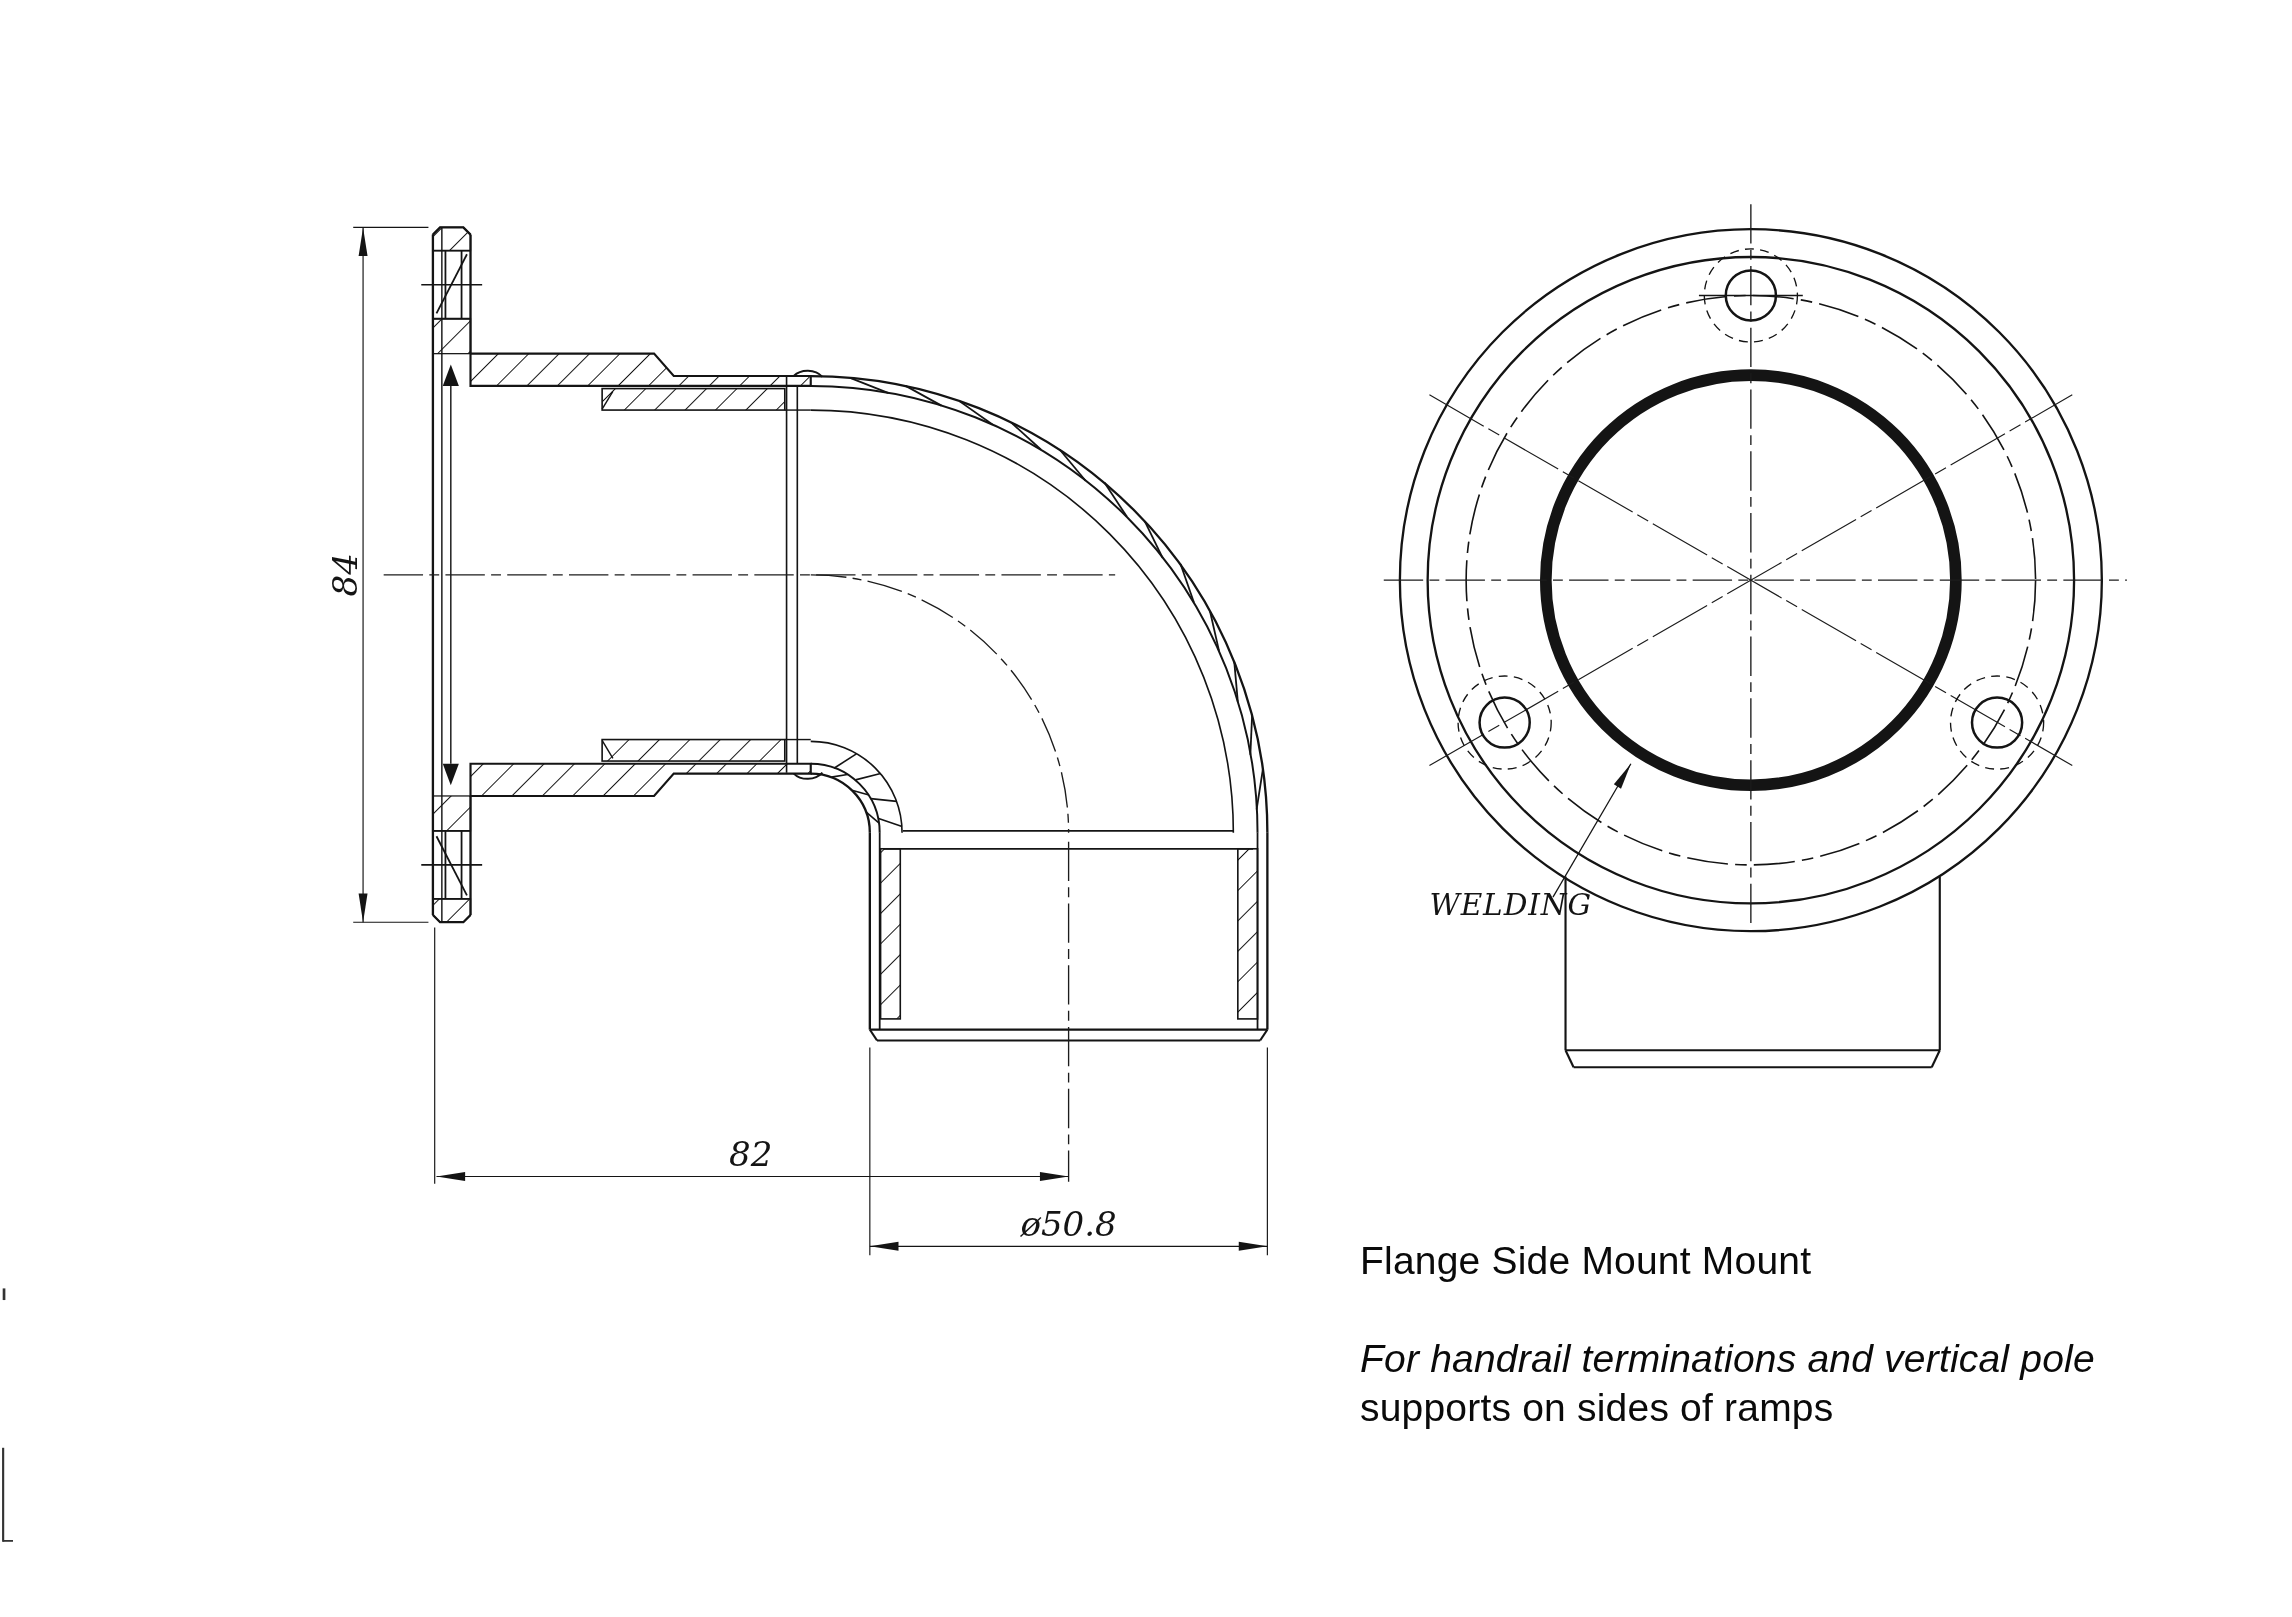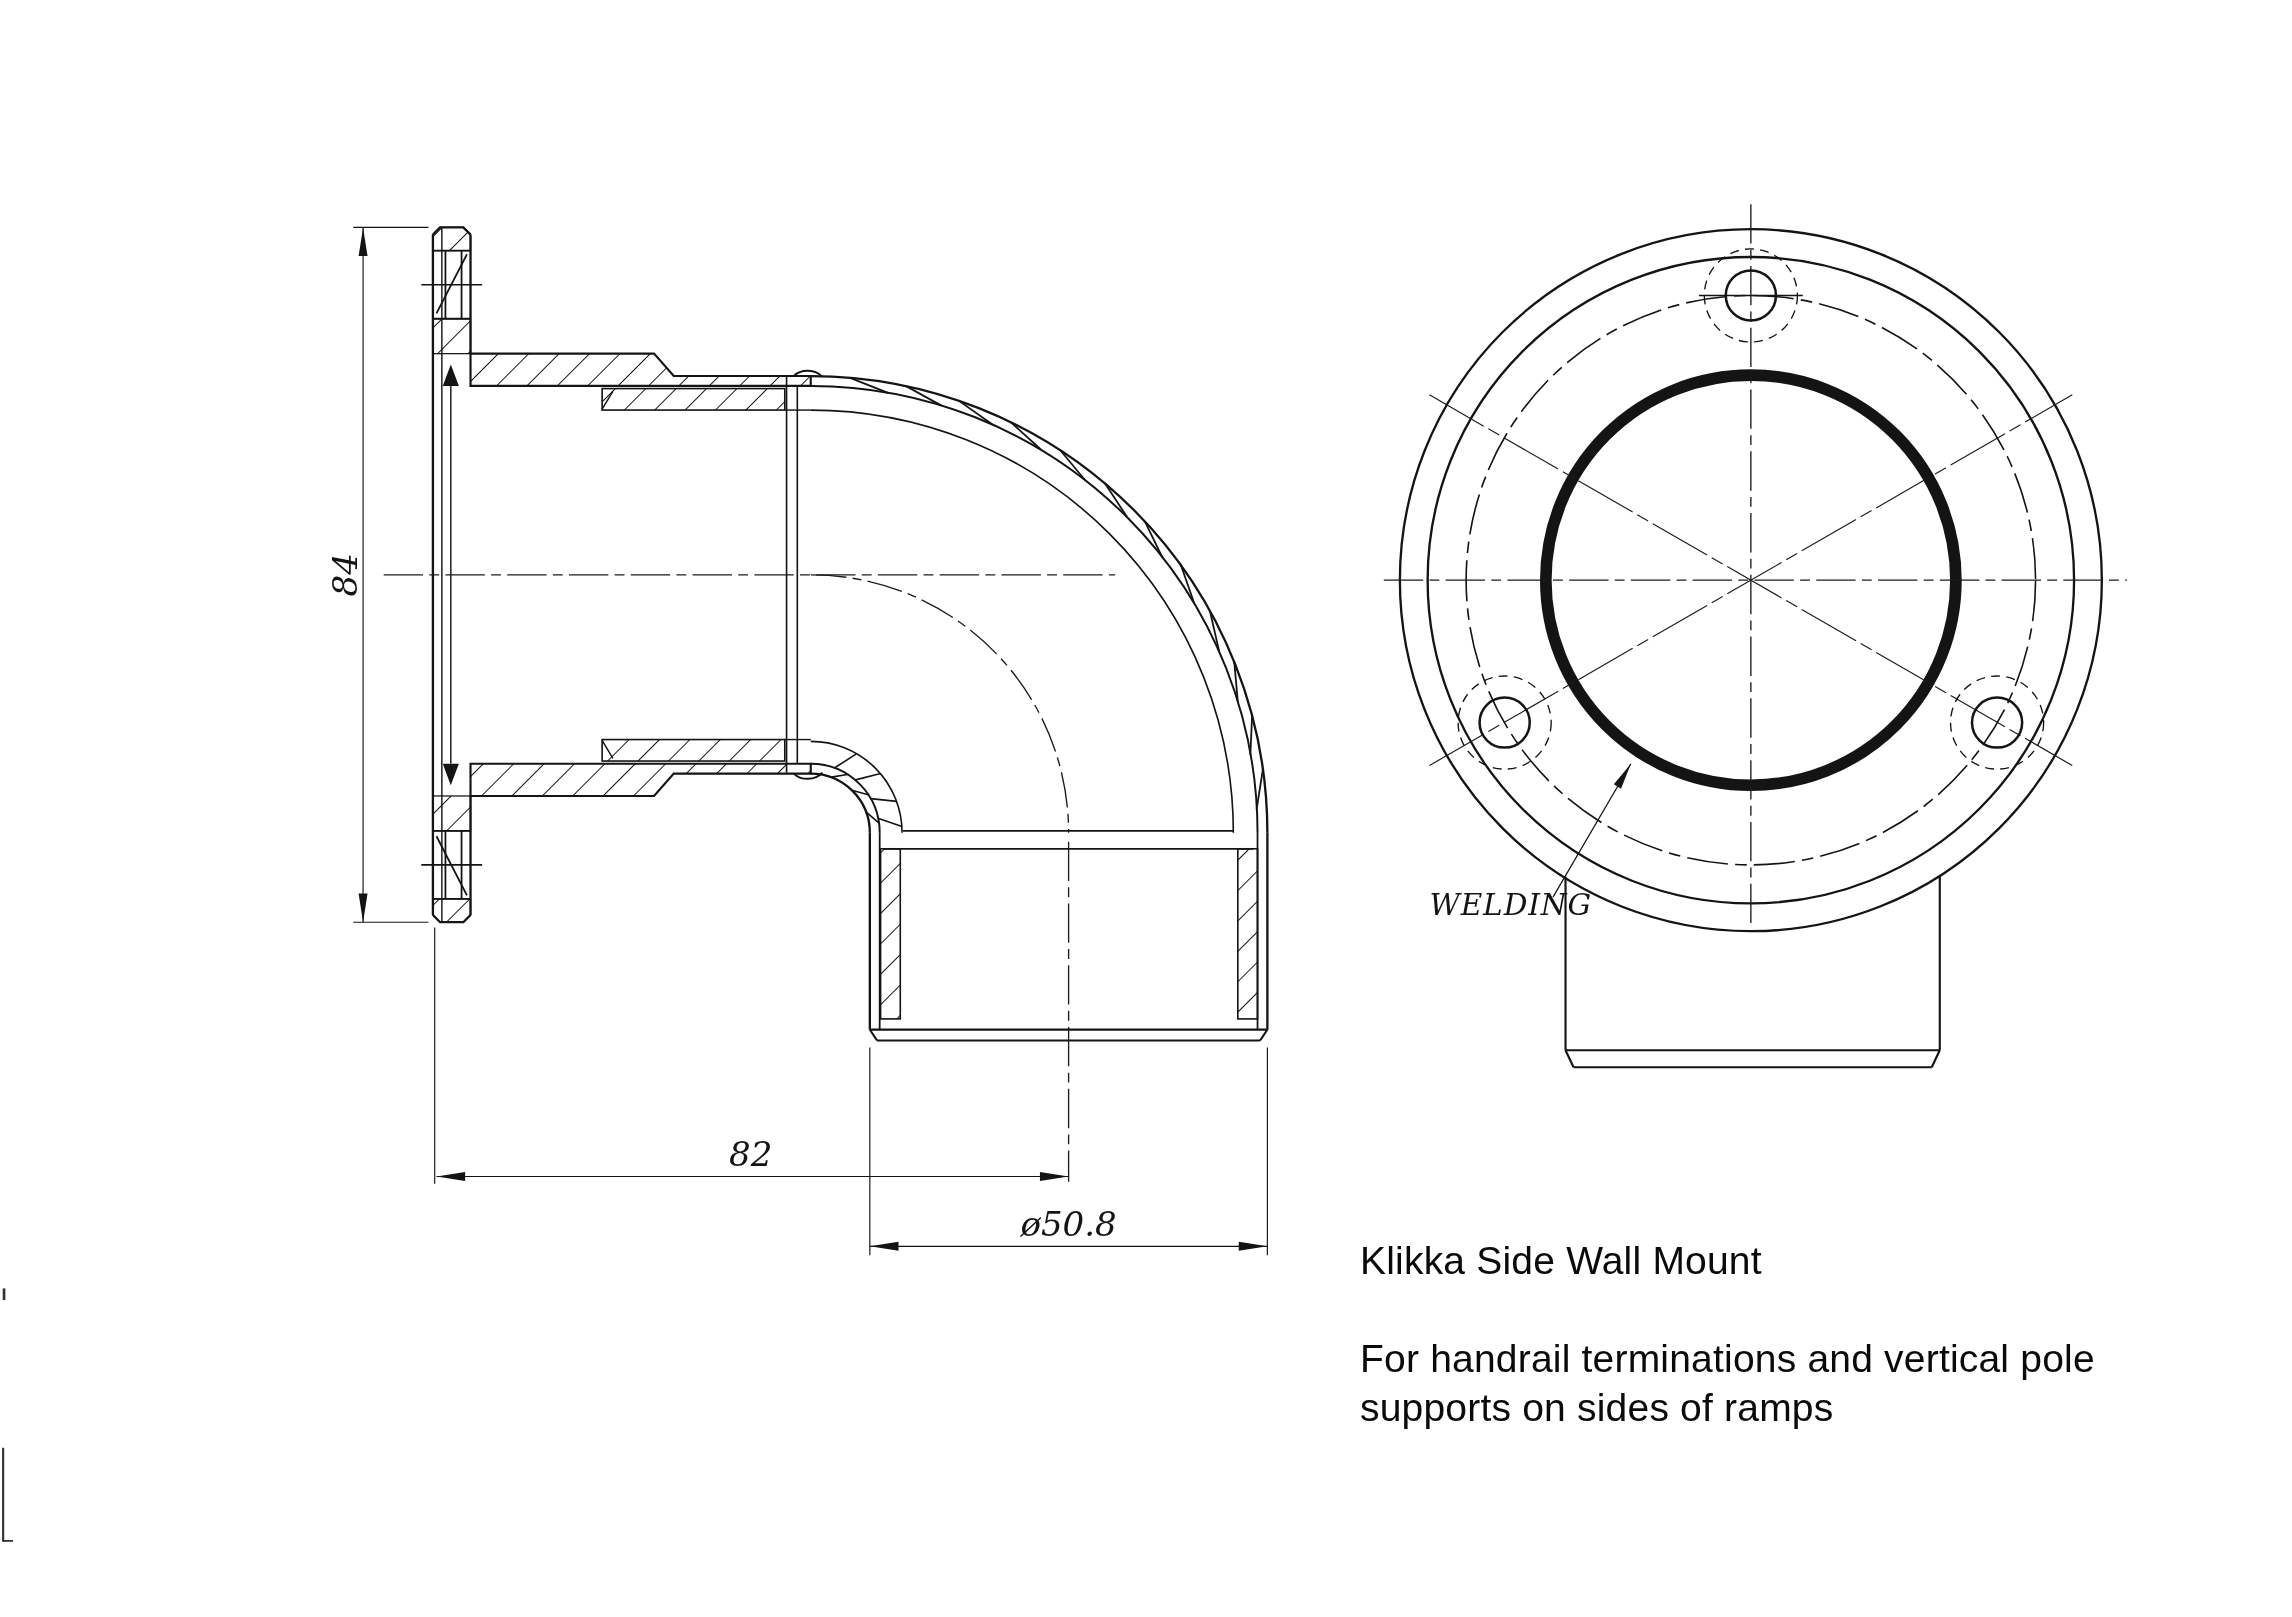--- a/index.html
+++ b/index.html
@@ -235,18 +235,18 @@
     </g>
   </g>
 
   <g stroke="#333" fill="none">
     <line x1="4" y1="1439" x2="4" y2="1452" stroke-width="3"></line>
     <line x1="3" y1="1617" x2="3" y2="1722" stroke-width="2.4"></line>
     <line x1="3" y1="1721" x2="14" y2="1721" stroke-width="2"></line>
   </g>
 </svg>
 
-  <div class="note" style="top:1238px;">Klikka Side Wall Mount</div>
-  <div class="note" style="top:1336px;">For handrail terminations and vertical pole</div>
+  <div class="note" style="top:1238px;">Flange Side Mount Mount</div>
+  <div class="note" style="top:1336px;font-style:italic;">For handrail terminations and vertical pole</div>
   <div class="note" style="top:1385px;">supports on sides of ramps</div>
 
 </div>
 
 
 </body></html>

